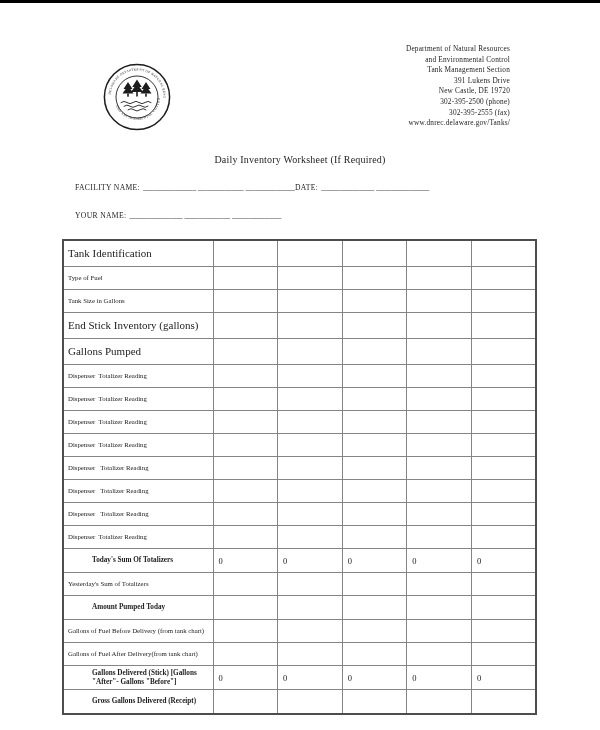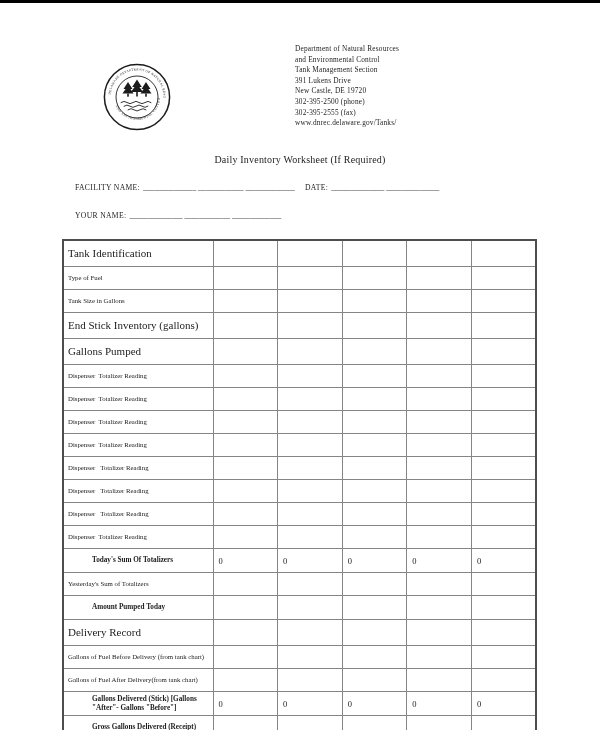--- a/index.html
+++ b/index.html
@@ -14,35 +14,35 @@
   .top-bar {
     position: absolute; top: 0; left: 0;
     width: 600px; height: 3px; background: #000;
   }
   .seal {
     position: absolute; top: 62px; left: 102px;
     width: 70px; height: 70px;
   }
   .org-block {
     position: absolute; top: 44px; left: 295px; width: 215px;
-    text-align: left; font-size: 7.3px; line-height: 10.6px;
+    text-align: right; font-size: 7.3px; line-height: 10.6px;
     letter-spacing: 0.2px;
   }
   .doc-title {
     position: absolute; top: 154px; left: 0; width: 600px;
     text-align: center; font-weight: normal; font-size: 10px;
     letter-spacing: 0.2px;
   }
   .form-line {
     position: absolute; left: 75px; font-size: 7.6px; letter-spacing: 0.35px;
     white-space: pre;
   }
   .form-line.facility { top: 183px; }
   .form-line.yourname { top: 211px; }
-  .form-line .date-label { margin-left: 10px; }
+  .form-line .date-label { }
   .form-line .blank { margin-left: 3px; letter-spacing: 0; }
   table.worksheet {
     position: absolute; top: 239px; left: 62px;
     width: 473px; border-collapse: collapse; table-layout: fixed;
     border: 2px solid #4d4d4d;
   }
   table.worksheet td {
     border: 1px solid #858585;
     vertical-align: middle;
     overflow: hidden;
@@ -239,28 +239,20 @@
       </tr>
       <tr>
         <td class="label total">Amount Pumped Today</td>
         <td class="cell total"></td>
         <td class="cell total"></td>
         <td class="cell total"></td>
         <td class="cell total"></td>
         <td class="cell total"></td>
       </tr>
       <tr>
-        <td class="label section">Delivery Record</td>
-        <td class="cell section"></td>
-        <td class="cell section"></td>
-        <td class="cell section"></td>
-        <td class="cell section"></td>
-        <td class="cell section"></td>
-      </tr>
-      <tr>
         <td class="label item">Gallons of Fuel Before Delivery (from tank chart)</td>
         <td class="cell item"></td>
         <td class="cell item"></td>
         <td class="cell item"></td>
         <td class="cell item"></td>
         <td class="cell item"></td>
       </tr>
       <tr>
         <td class="label item">Gallons of Fuel After Delivery(from tank chart)</td>
         <td class="cell item"></td>

